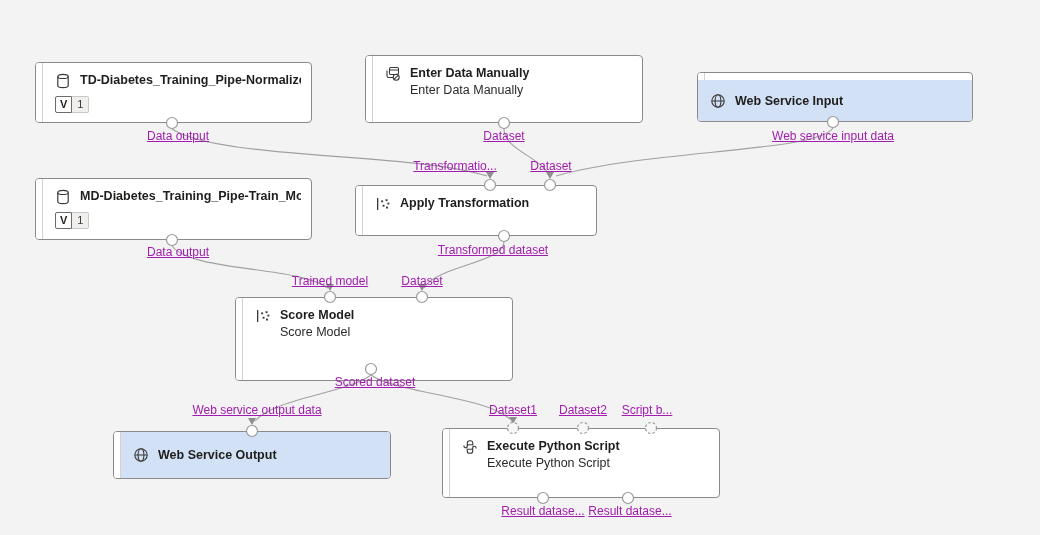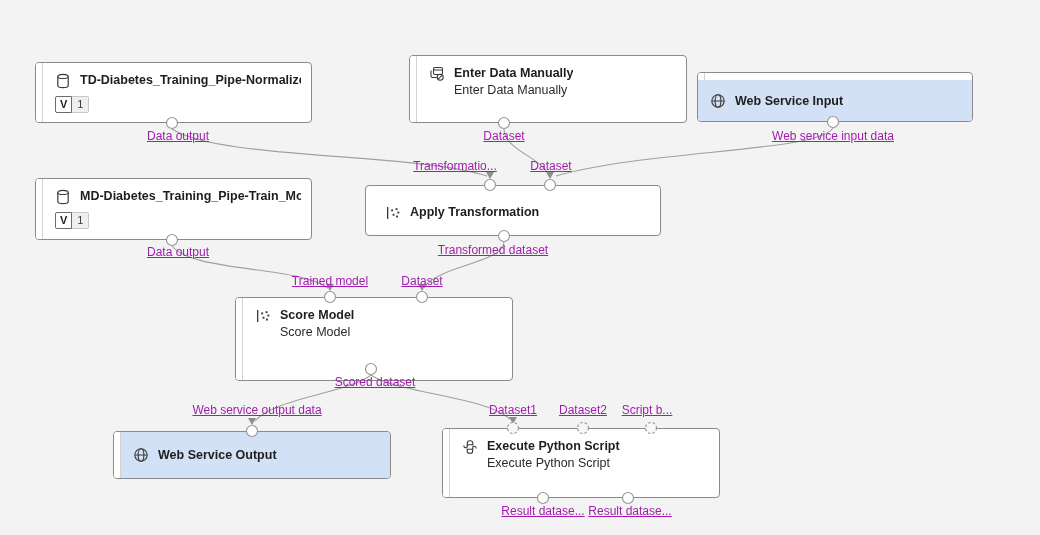--- a/index.html
+++ b/index.html
@@ -103,21 +103,21 @@
         </span>
         <span class="title">TD-Diabetes_Training_Pipe-Normalize_Da...</span>
       </div>
       <span class="vbadge">
           <span class="bv">V</span>
           <span class="bc">1</span>
         </span>
     </div>
   </div>
 
-  <div class="node" style="left:365px;top:55px;width:278px;height:68px;margin-left:44px;">
+  <div class="node" style="left:365px;top:55px;width:278px;height:68px;">
     <div class="strip"></div>
     <div class="body">
       <div class="row">
         <span class="icon">
           <svg width="16" height="16" viewBox="0 0 16 16" fill="none" stroke="currentColor" stroke-width="1.1">
             <rect x="4.5" y="1.5" width="9" height="7" rx="1.2"></rect>
             <path d="M4.5 4 h9"></path>
             <path d="M2 4.5 v5.5 a1.5 1.5 0 0 0 1.5 1.5 H8"></path>
             <circle cx="11.2" cy="11.2" r="3"></circle>
             <path d="M9.2 13.2 L13.2 9.2"></path>
@@ -159,21 +159,21 @@
         </span>
         <span class="title">MD-Diabetes_Training_Pipe-Train_Model-...</span>
       </div>
       <span class="vbadge">
           <span class="bv">V</span>
           <span class="bc">1</span>
         </span>
     </div>
   </div>
 
-  <div class="node" style="left:365px;top:185px;width:296px;height:51px;align-items:center;">
+  <div class="node" style="left:355px;top:185px;width:242px;height:51px;">
     <div class="strip"></div>
     <div class="body">
       <div class="row">
         <span class="icon">
           <svg width="16" height="16" viewBox="0 0 16 16" fill="currentColor">
             <rect x="2" y="2" width="1.3" height="12"></rect>
             <rect x="6.2" y="4.4" width="1.9" height="1.9"></rect>
             <rect x="10.6" y="3.2" width="1.9" height="1.9"></rect>
             <rect x="12.4" y="6.6" width="1.9" height="1.9"></rect>
             <rect x="7.6" y="8.8" width="1.9" height="1.9"></rect>

